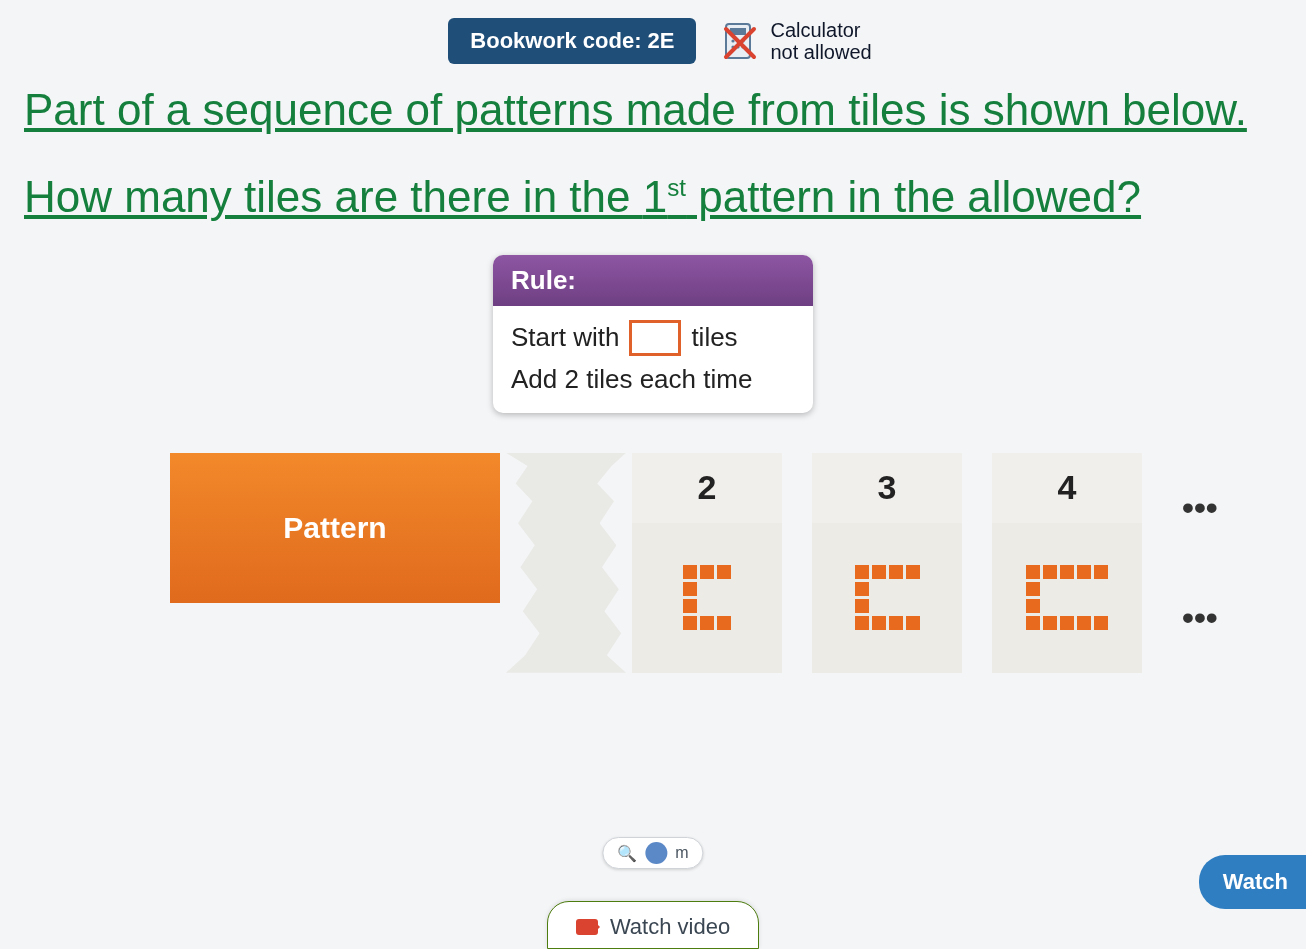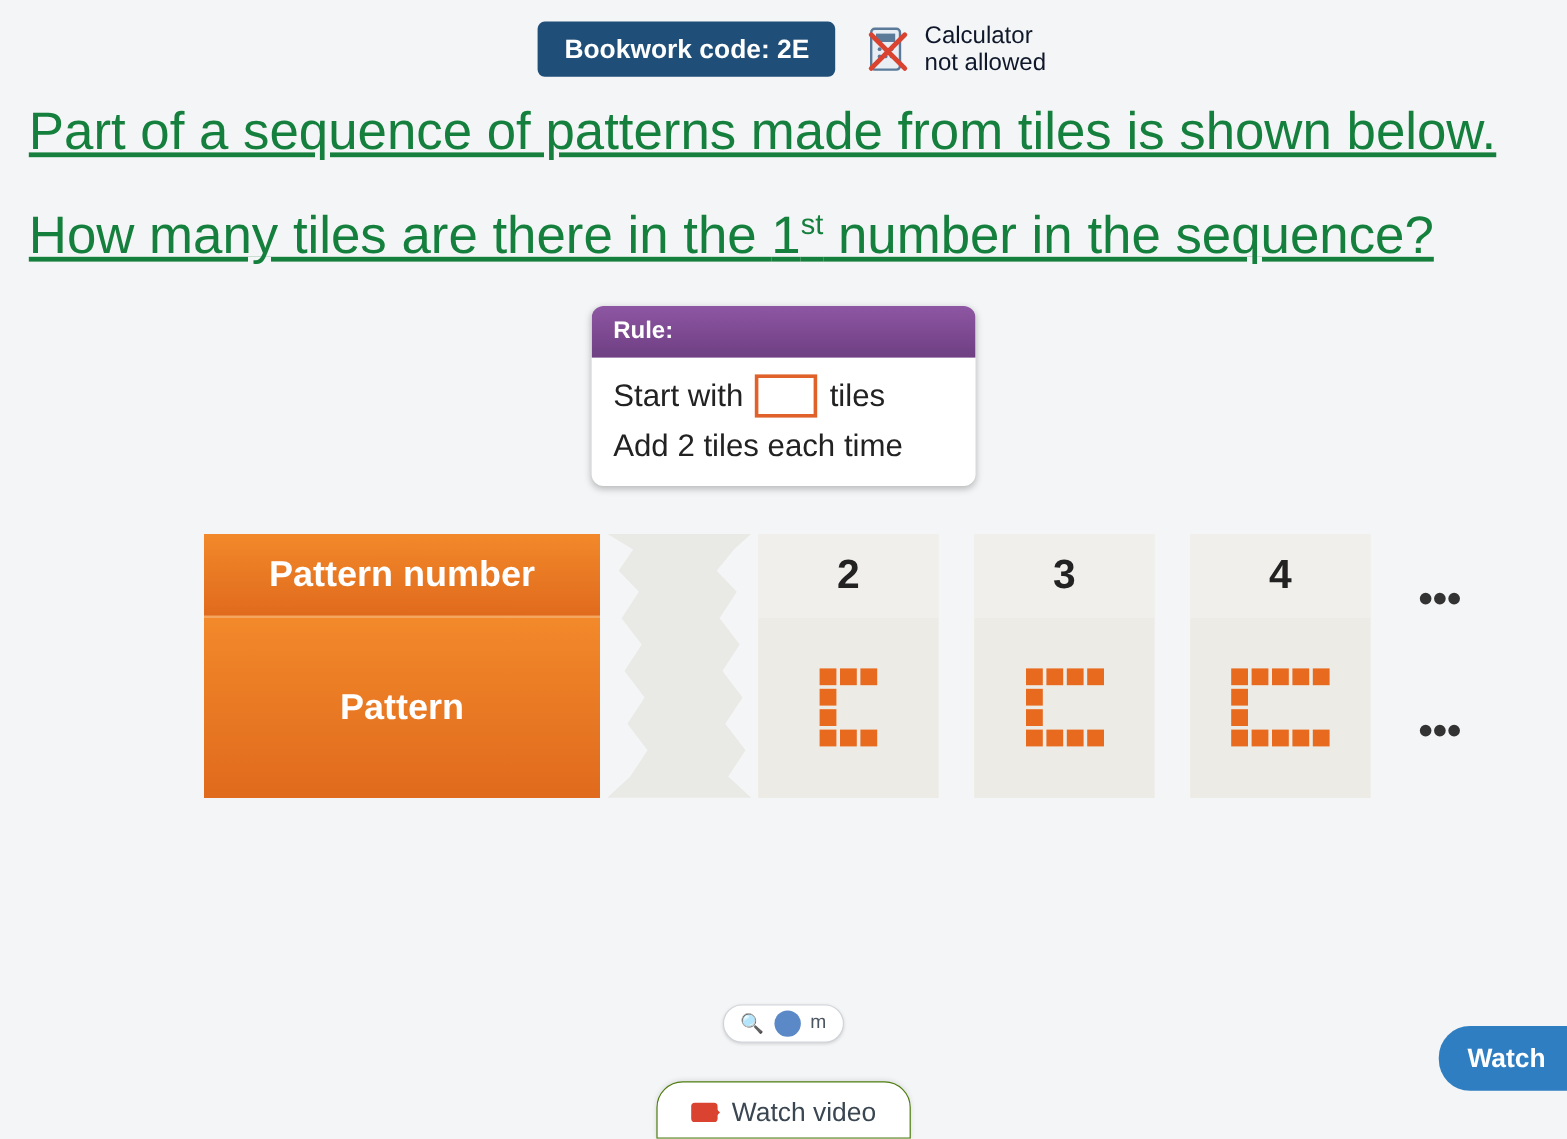--- a/index.html
+++ b/index.html
@@ -53,21 +53,21 @@
     margin: 24px auto 40px auto;
     border-radius: 10px;
     overflow: hidden;
     box-shadow: 0 2px 6px rgba(0,0,0,0.25);
     background: #fff;
   }
   .rule-header {
     background: linear-gradient(#8e56a3, #6e3f82);
     color: #fff;
     font-weight: 700;
-    font-size: 20px;
+    font-size: 26px;
     padding: 10px 18px;
   }
   .rule-body {
     padding: 14px 18px 18px 18px;
     font-size: 26px;
     font-weight: 400;
     color: #222;
   }
   .rule-line1 { display: flex; align-items: center; gap: 10px; margin-bottom: 8px; }
   .rule-blank {
@@ -235,39 +235,38 @@
     <div class="calc-text">
       <div>Calculator</div>
       <div>not allowed</div>
     </div>
   </div>
 </div>
 
 <div class="question">
   <p>Part of a sequence of patterns made from tiles is shown below.</p>
   <p>
-    <span>How many tiles are there in the </span><span>1</span><sup>st</sup><span> number in the sequence?</span>
+    <span>How many tiles are there in the </span><span>1</span><sup>st</sup><span> pattern in the allowed?</span>
   </p>
 </div>
 
 <div class="rule-card">
   <div class="rule-header">Rule:</div>
   <div class="rule-body">
     <div class="rule-line1">
       <span>Start with</span>
       <span class="rule-blank"></span>
       <span>tiles</span>
     </div>
     <div>Add 2 tiles each time</div>
   </div>
 </div>
 
 <div class="seq-area">
   <div class="row-labels">
-    <div class="label-cell num">Pattern number</div>
     <div class="label-cell pat">Pattern</div>
   </div>
 
   <div class="torn-gap"></div>
 
   <div class="patterns">
 
     <div class="pcol">
       <div class="pnum">2</div>
       <div class="ppat">

